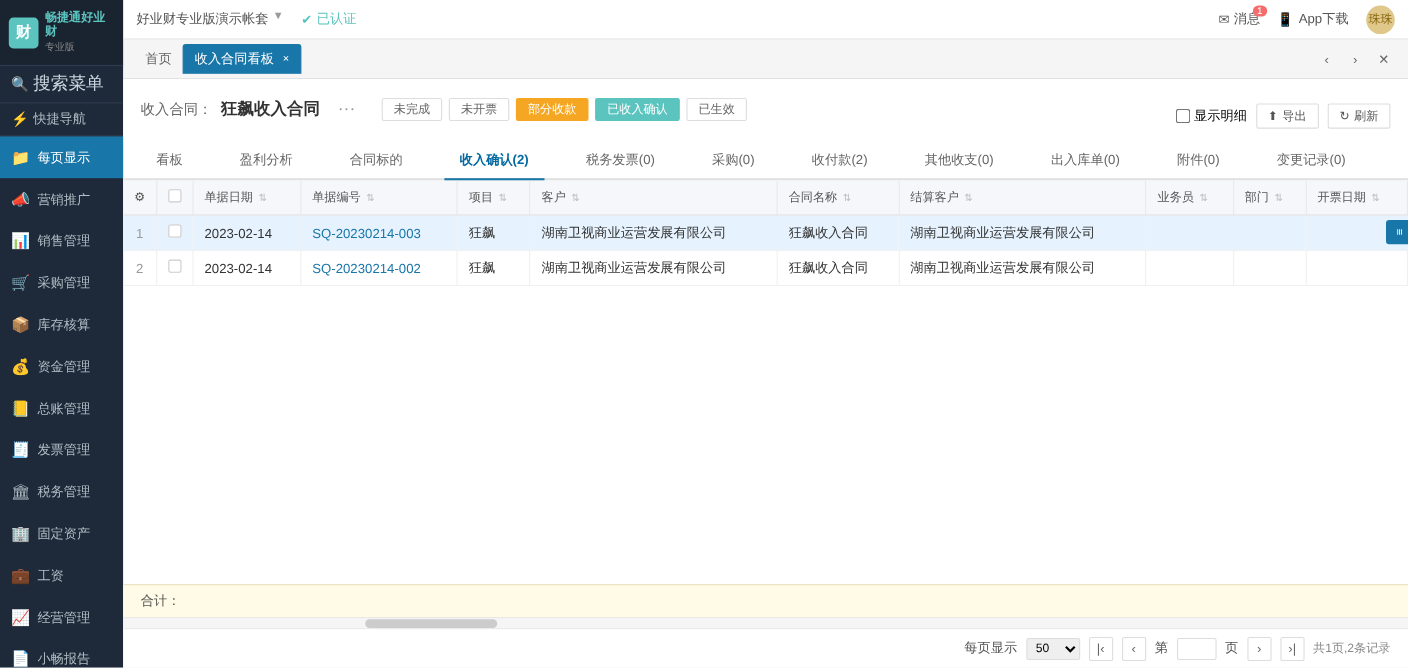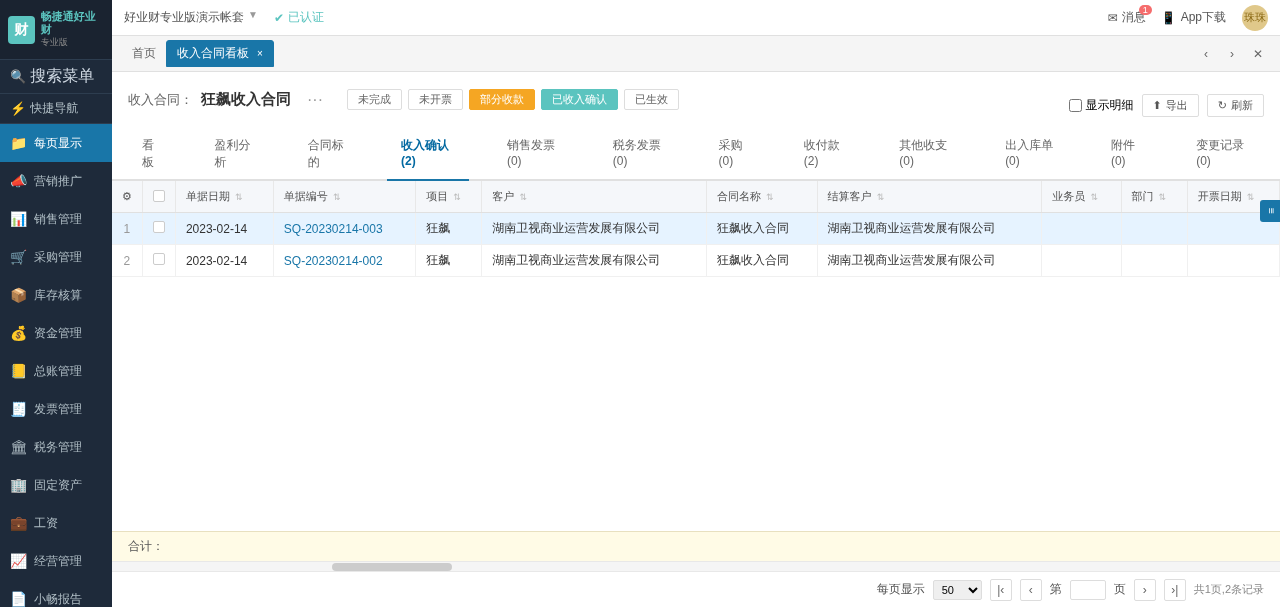--- a/index.html
+++ b/index.html
@@ -239,21 +239,20 @@
           </button>
         </div>
       </div>
     </div>
 
     <div class="inner-tabs">
       <div class="inner-tab">看板</div>
       <div class="inner-tab">盈利分析</div>
       <div class="inner-tab">合同标的</div>
       <div class="inner-tab active">收入确认(2)</div>
-      <div class="inner-tab">销售发票(0)</div>
       <div class="inner-tab">税务发票(0)</div>
       <div class="inner-tab">采购(0)</div>
       <div class="inner-tab">收付款(2)</div>
       <div class="inner-tab">其他收支(0)</div>
       <div class="inner-tab">出入库单(0)</div>
       <div class="inner-tab">附件(0)</div>
       <div class="inner-tab">变更记录(0)</div>
     </div>
 
     <div class="table-area">

